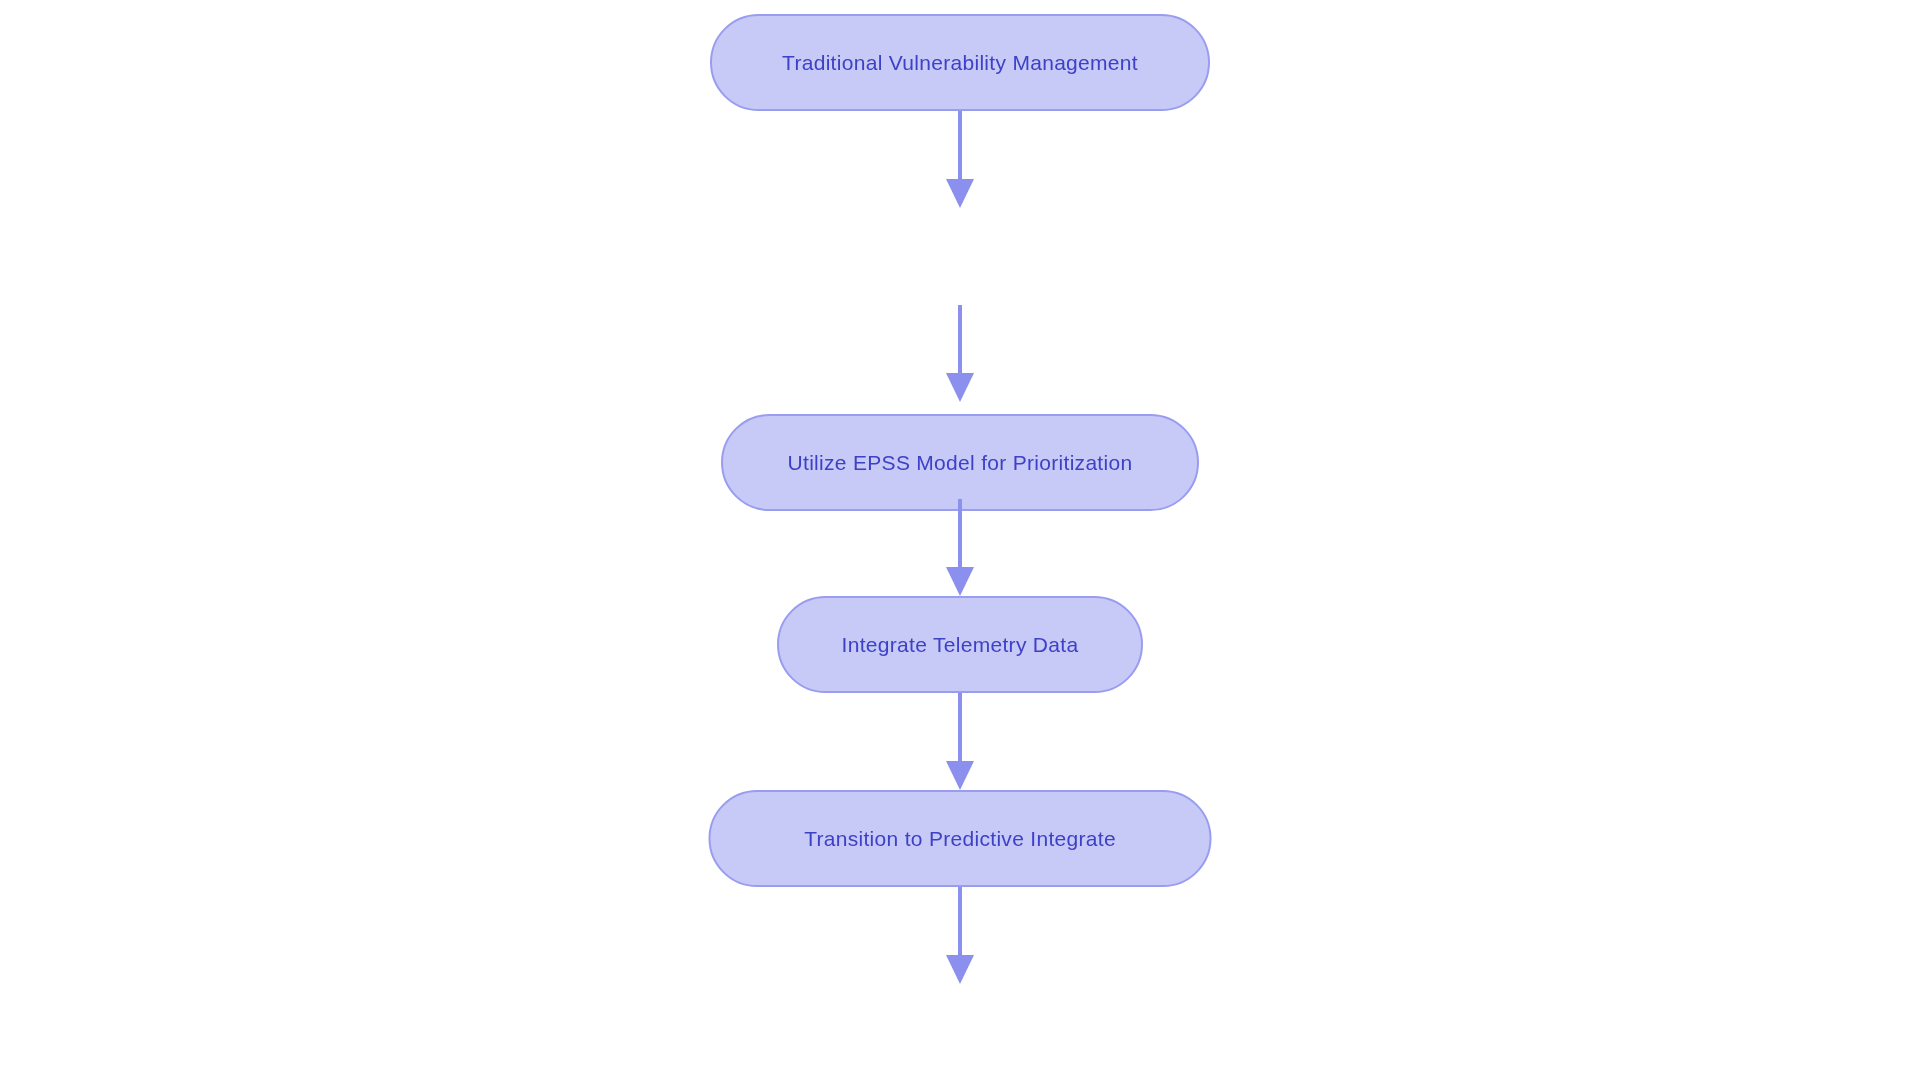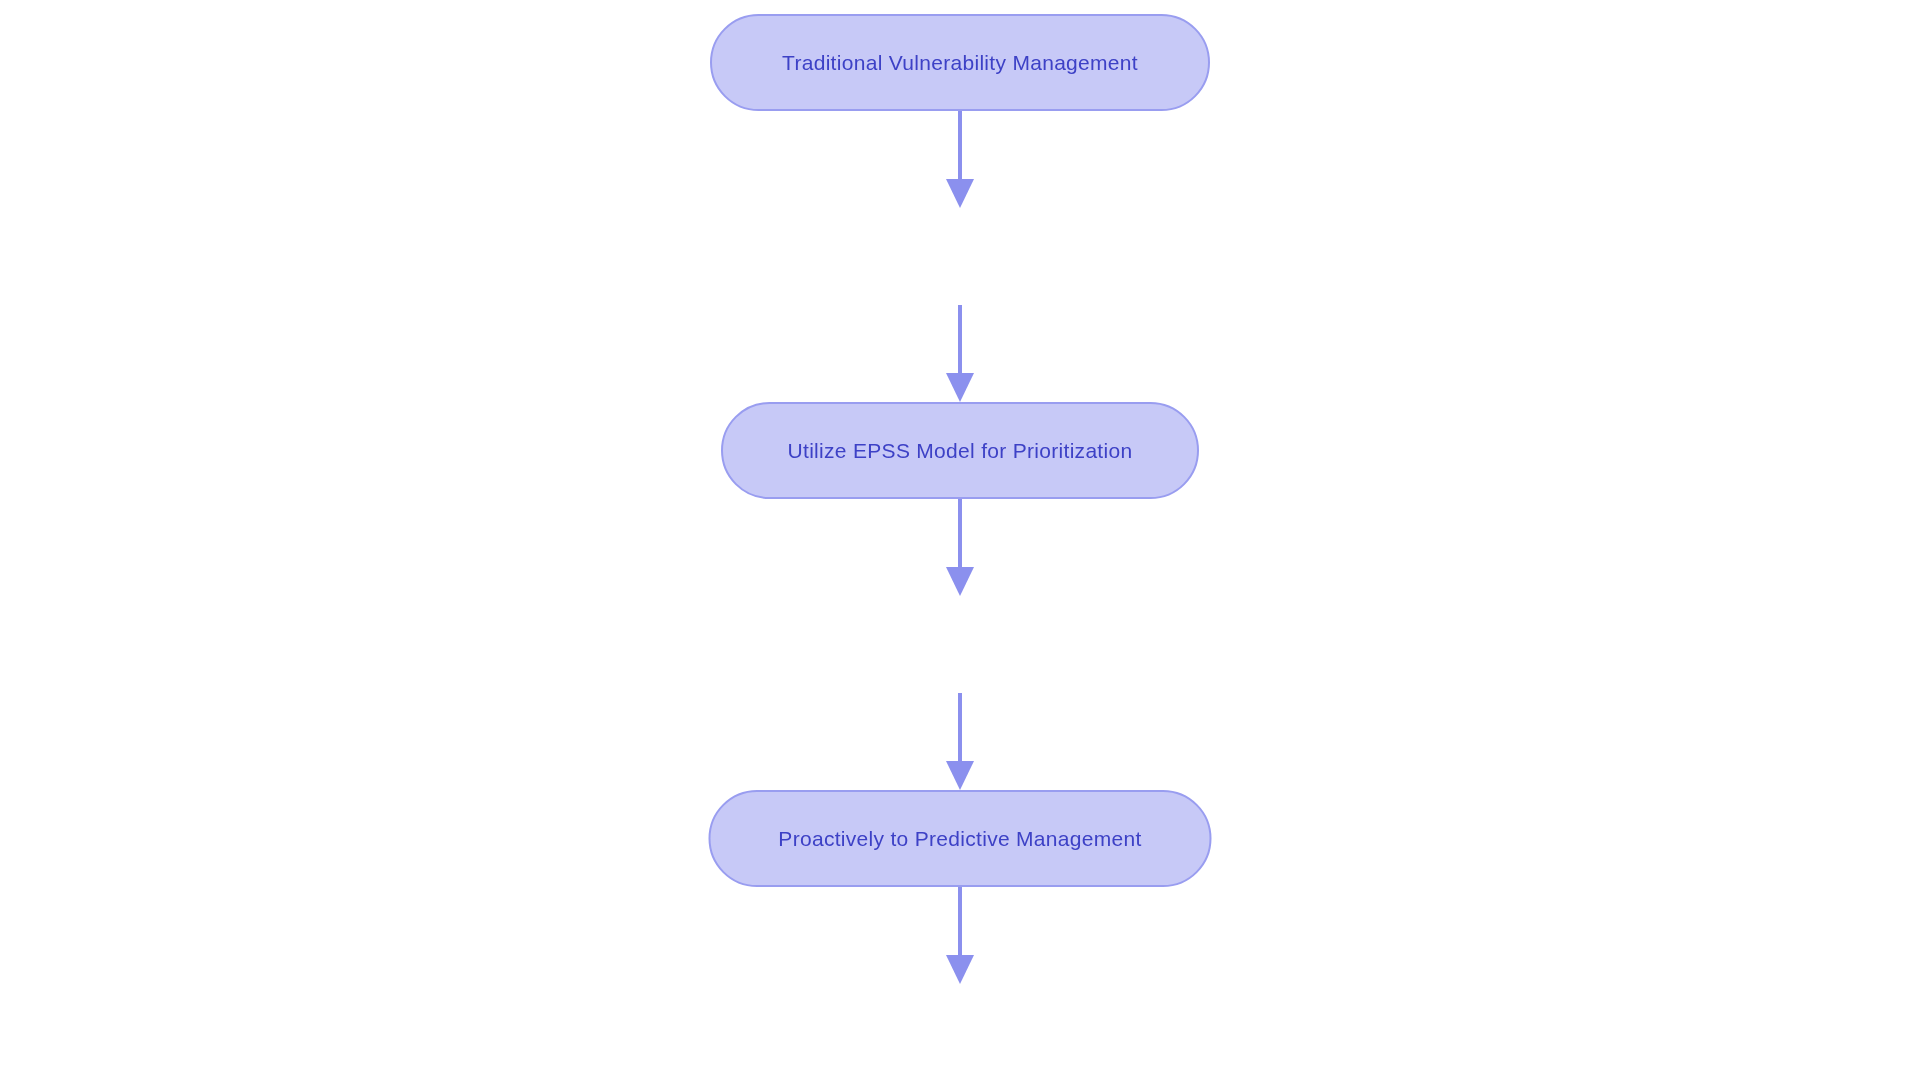--- a/index.html
+++ b/index.html
@@ -33,21 +33,21 @@
     display: flex;
     align-items: center;
     justify-content: center;
     color: var(--node-text);
     font-size: 21px;
     letter-spacing: 0.3px;
     white-space: nowrap;
   }
   .node-1 { top: 14px;  width: 500px; }
   .node-2 { top: 208px; width: 311px; }
-  .node-3 { top: 402px; width: 478px; }
+  .node-3 { top: 414px; width: 478px; }
   .node-4 { top: 596px; width: 366px; }
   .node-5 { top: 790px; width: 503px; }
   .node-6 { top: 984px; width: 368px; }
 
   .arrow {
     position: absolute;
     left: 50%;
     transform: translateX(-50%);
     width: 28px;
     height: 97px;
@@ -101,28 +101,31 @@
 
   <div class="node node-3">
     <span>Utilize EPSS Model for Prioritization</span>
   </div>
 
   <div class="arrow arrow-3">
     <div class="arrow-shaft"></div>
     <div class="arrow-head"></div>
   </div>
 
+  <div class="node node-4">
+    <span>Integrate Telemetry Data</span>
+  </div>
 
   <div class="arrow arrow-4">
     <div class="arrow-shaft"></div>
     <div class="arrow-head"></div>
   </div>
 
   <div class="node node-5">
-    <span>Proactively to Predictive Management</span>
+    <span>Transition to Predictive Integrate</span>
   </div>
 
   <div class="arrow arrow-5">
     <div class="arrow-shaft"></div>
     <div class="arrow-head"></div>
   </div>
 
 
 </div>
 

